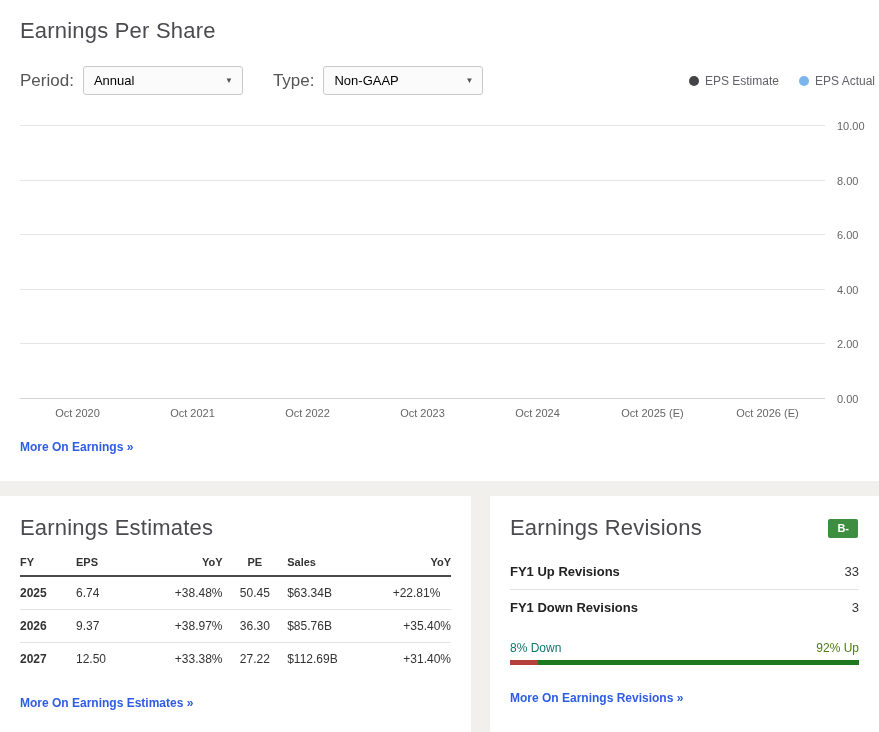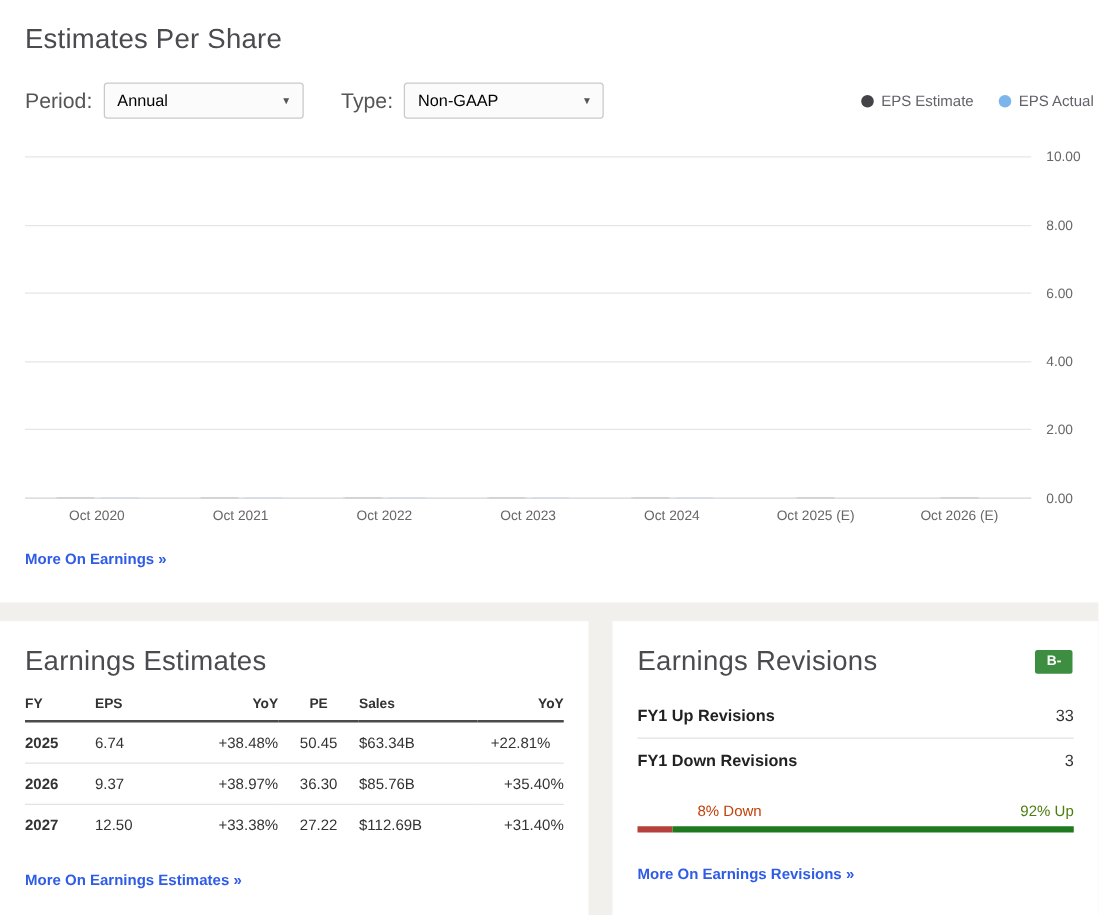--- a/index.html
+++ b/index.html
@@ -58,32 +58,32 @@
   .rev-title-row { display: flex; align-items: center; justify-content: space-between; padding-right: 1px; gap: 47px; }
   .grade-badge { background: #3e8e41; color: #fff; font-size: 11px; font-weight: bold; padding: 4px 9px; border-radius: 2px; line-height: 1; cursor: pointer; }
   .rev-rows { margin-top: 13px; }
   .rev-row { display: flex; align-items: center; justify-content: space-between; padding: 10px 0; }
   .rev-row.bordered { border-bottom: 1px solid #e2e2e2; }
   .rev-label { font-size: 13px; font-weight: bold; color: #222; }
   .rev-value { font-size: 13px; color: #333; }
 
   .sentiment { margin-top: 16px; }
   .sentiment-labels { display: flex; justify-content: space-between; font-size: 12px; }
-  .down-text { color: #c2410c; margin-left: 48px; }
+  .down-text { color: #0f766e; }
   .up-text { color: #4d7c0f; }
   .sentiment-bar { display: flex; height: 5px; margin-top: 5px; }
   .seg { height: 100%; }
 </style>
 </head>
 <body>
 
 <div class="frame">
 
   <section class="chart-card">
-    <h2 class="section-title">Estimates Per Share</h2>
+    <h2 class="section-title">Earnings Per Share</h2>
 
     <div class="controls-row">
       <span class="ctrl-label">Period:</span>
       <div class="select-box">
         <span class="sel-val">Annual</span>
         <span class="caret">▼</span>
       </div>
       <span class="ctrl-gap"></span>
       <span class="ctrl-label">Type:</span>
       <div class="select-box">

